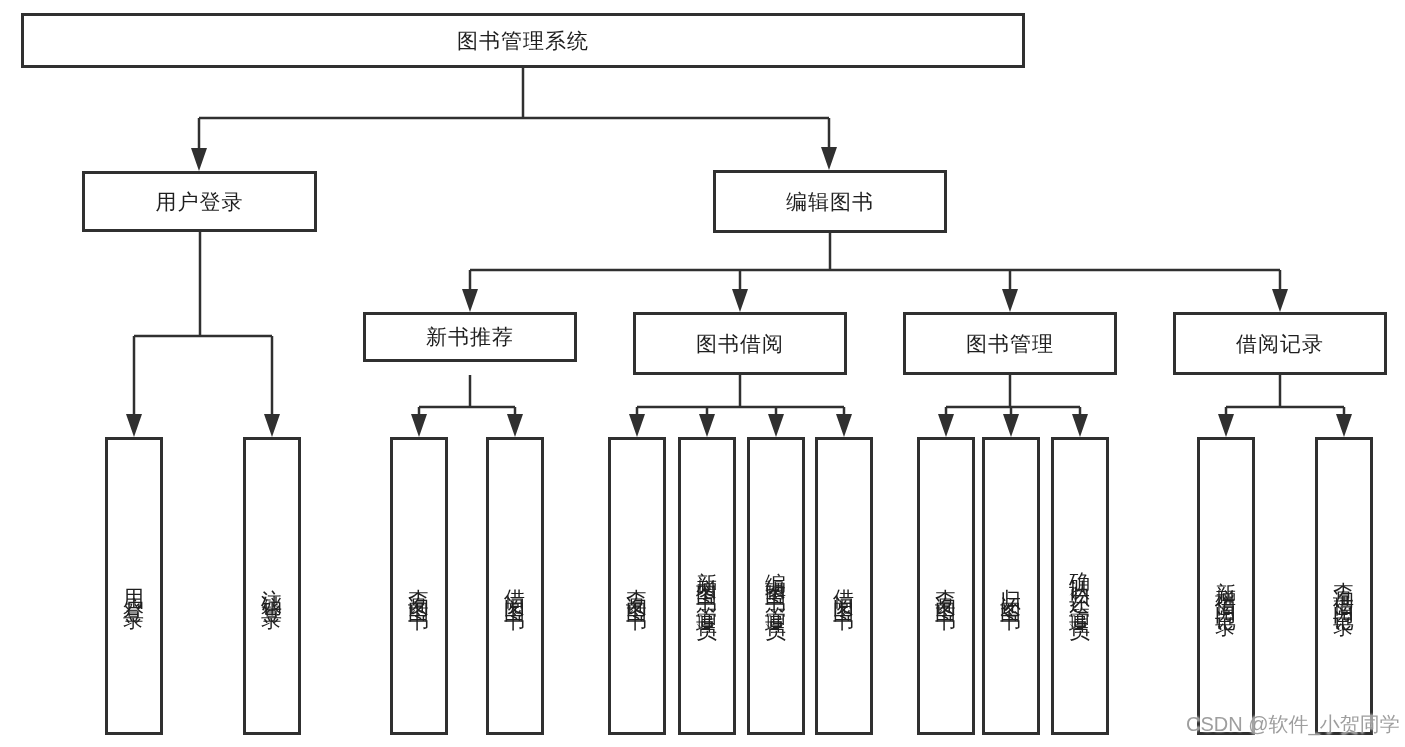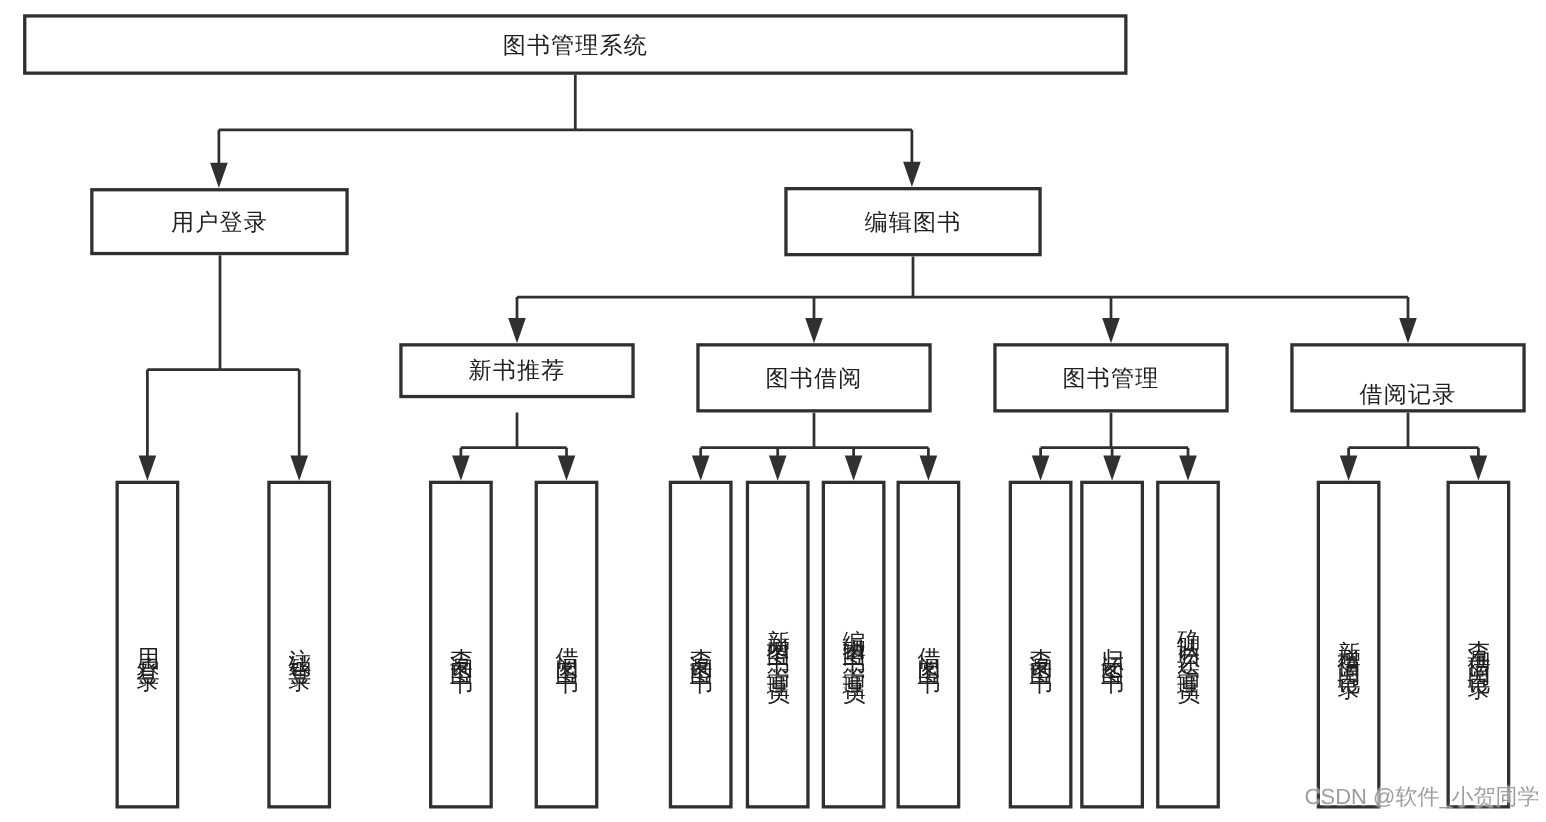--- a/index.html
+++ b/index.html
@@ -131,21 +131,21 @@
 
   <div class="node" style="left:363px;top:312px;width:214px;height:50px;">
     <span class="hlabel">新书推荐</span>
   </div>
   <div class="node" style="left:633px;top:312px;width:214px;height:63px;text-align:center;">
     <span class="hlabel">图书借阅</span>
   </div>
   <div class="node" style="left:903px;top:312px;width:214px;height:63px;">
     <span class="hlabel">图书管理</span>
   </div>
-  <div class="node" style="left:1173px;top:312px;width:214px;height:63px;align-items:flex-end;">
+  <div class="node" style="left:1173px;top:312px;width:214px;height:63px;">
     <span class="hlabel">借阅记录</span>
   </div>
 
   <div class="node vbox" style="left:105px;">
     <span class="vtext">用户登录</span>
   </div>
   <div class="node vbox" style="left:243px;">
     <span class="vtext">注销登录</span>
   </div>
 

